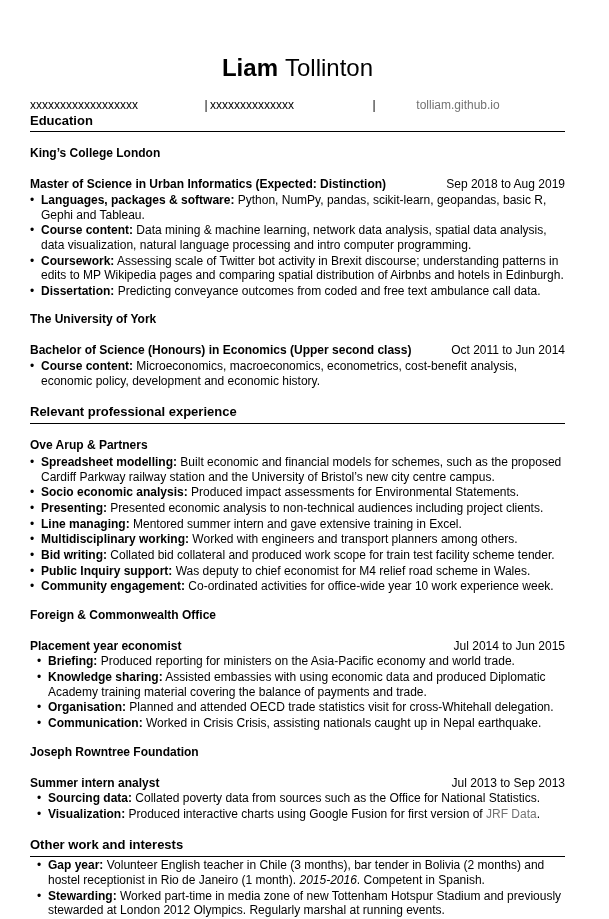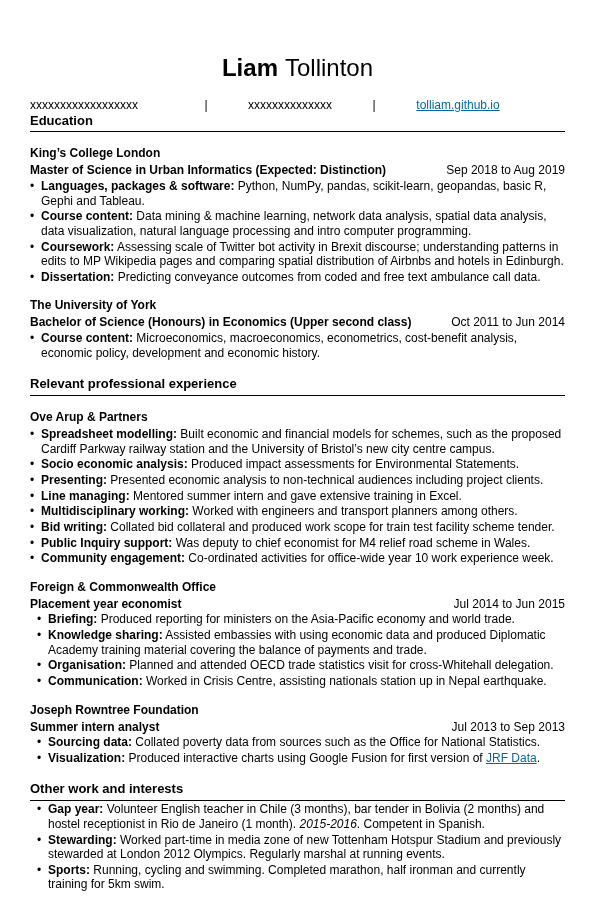--- a/index.html
+++ b/index.html
@@ -11,35 +11,35 @@
   }
   .page { padding:54px 44px 0 30px; }
 
   .name { text-align:center; font-size:24px; font-weight:400; line-height:28px; }
   .name .first { font-weight:700; }
   .name .last { margin-left:7px; }
 
   .contact { display:flex; align-items:center; margin-top:16px; }
   .contact .c1 { width:172px; text-align:left; }
   .contact .sep { width:8px; text-align:center; }
-  .contact .c2 { width:160px; text-align:center; }
+  .contact .c2 { width:160px; }
   .contact .c3 { width:160px; text-align:center; }
 
-  a.link { color:#0369a1; text-decoration:underline; cursor:pointer; }
+  a.link { color:#737373; cursor:pointer; }
 
   .sec {
     font-size:13px; font-weight:700;
     border-bottom:1.5px solid #000;
     padding-bottom:3px; 
   }
   .sec.mt16 { margin-top:16px; }
 
   .entry { margin-top:13px; }
   .org { font-size:12px; font-weight:700; line-height:17px; }
-  .role-row { display:flex; justify-content:space-between; align-items:flex-start; margin-top:1px; }
+  .role-row { display:flex; justify-content:space-between; align-items:flex-start; margin-top:15px; }
   .role { font-weight:700; }
   .dates { white-space:nowrap; }
 
   ul.blist { list-style:none; margin-top:1px; }
   .blist li { position:relative; padding-left:11px; margin-top:1px; }
   .blist li::before { content:"\2022"; position:absolute; left:0; top:0; }
   .blist.indented li { padding-left:18px; }
   .blist.indented li::before { left:7px; }
   .blist b { font-weight:700; }
   .blist i { font-style:italic; }
@@ -107,21 +107,21 @@
   <div class="entry">
     <div class="org">Foreign &amp; Commonwealth Office</div>
     <div class="role-row">
       <span class="role">Placement year economist</span>
       <span class="dates">Jul 2014 to Jun 2015</span>
     </div>
     <ul class="blist indented">
       <li><b>Briefing:</b><span> Produced reporting for ministers on the Asia-Pacific economy and world trade.</span></li>
       <li><b>Knowledge sharing:</b><span> Assisted embassies with using economic data and produced Diplomatic Academy training material covering the balance of payments and trade.</span></li>
       <li><b>Organisation:</b><span> Planned and attended OECD trade statistics visit for cross-Whitehall delegation.</span></li>
-      <li><b>Communication:</b><span> Worked in Crisis Centre, assisting nationals station up in Nepal earthquake.</span></li>
+      <li><b>Communication:</b><span> Worked in Crisis Crisis, assisting nationals caught up in Nepal earthquake.</span></li>
     </ul>
   </div>
 
   <div class="entry">
     <div class="org">Joseph Rowntree Foundation</div>
     <div class="role-row">
       <span class="role">Summer intern analyst</span>
       <span class="dates">Jul 2013 to Sep 2013</span>
     </div>
     <ul class="blist indented">

